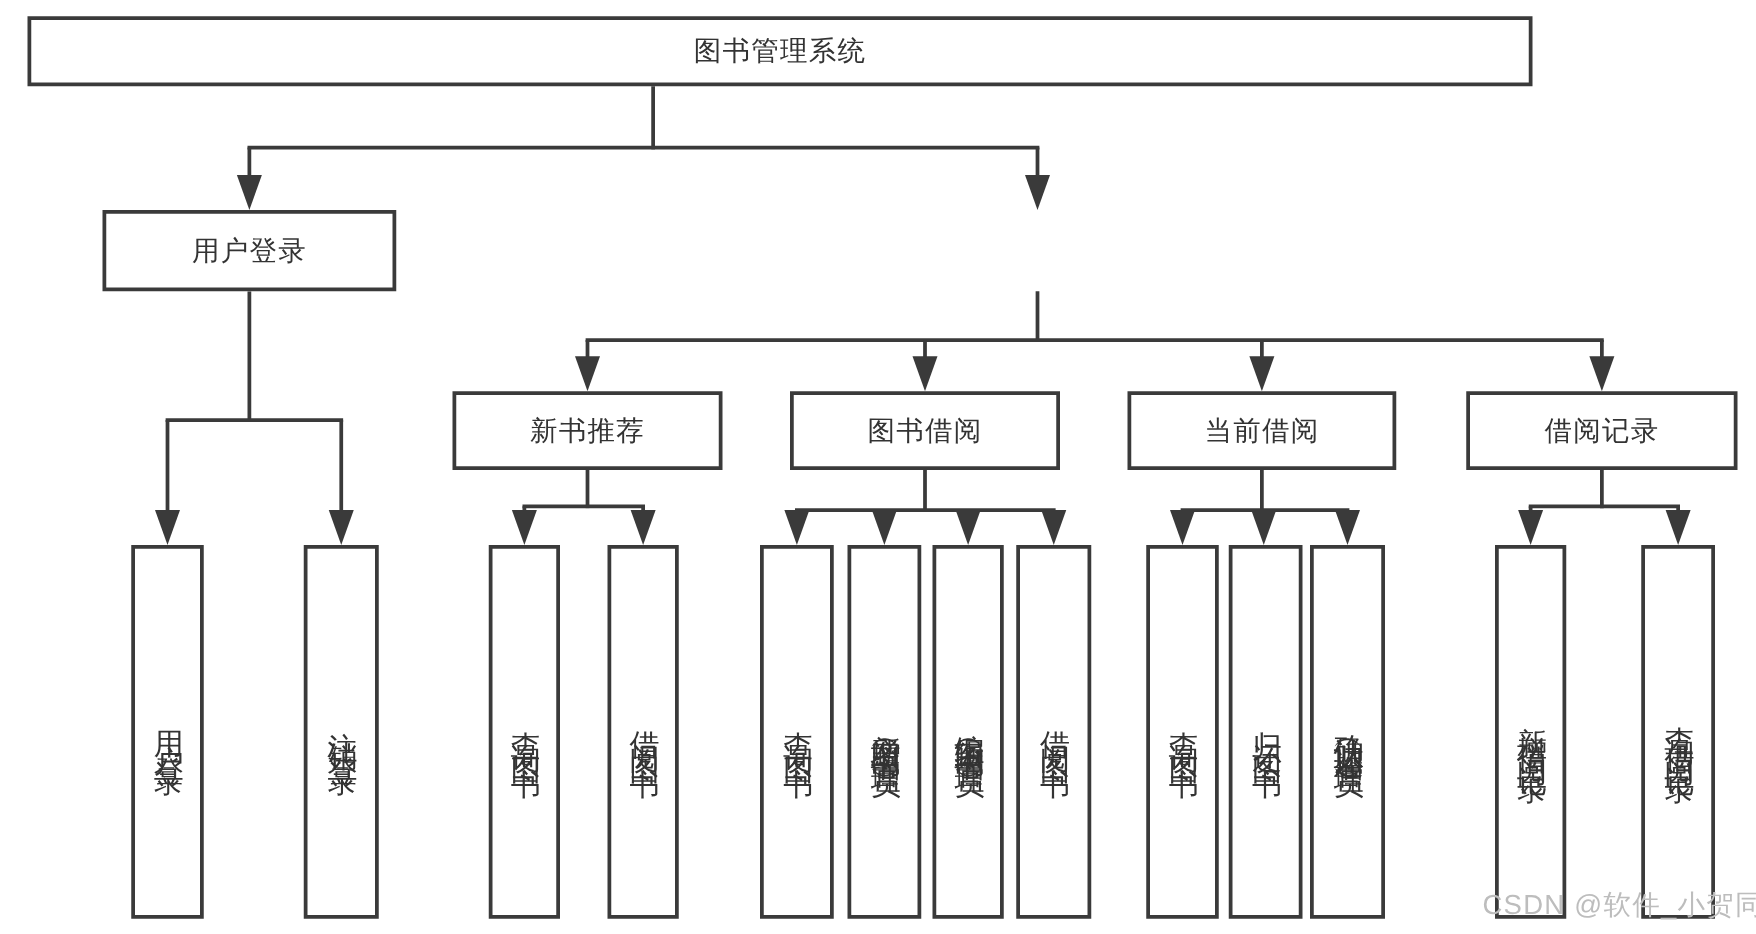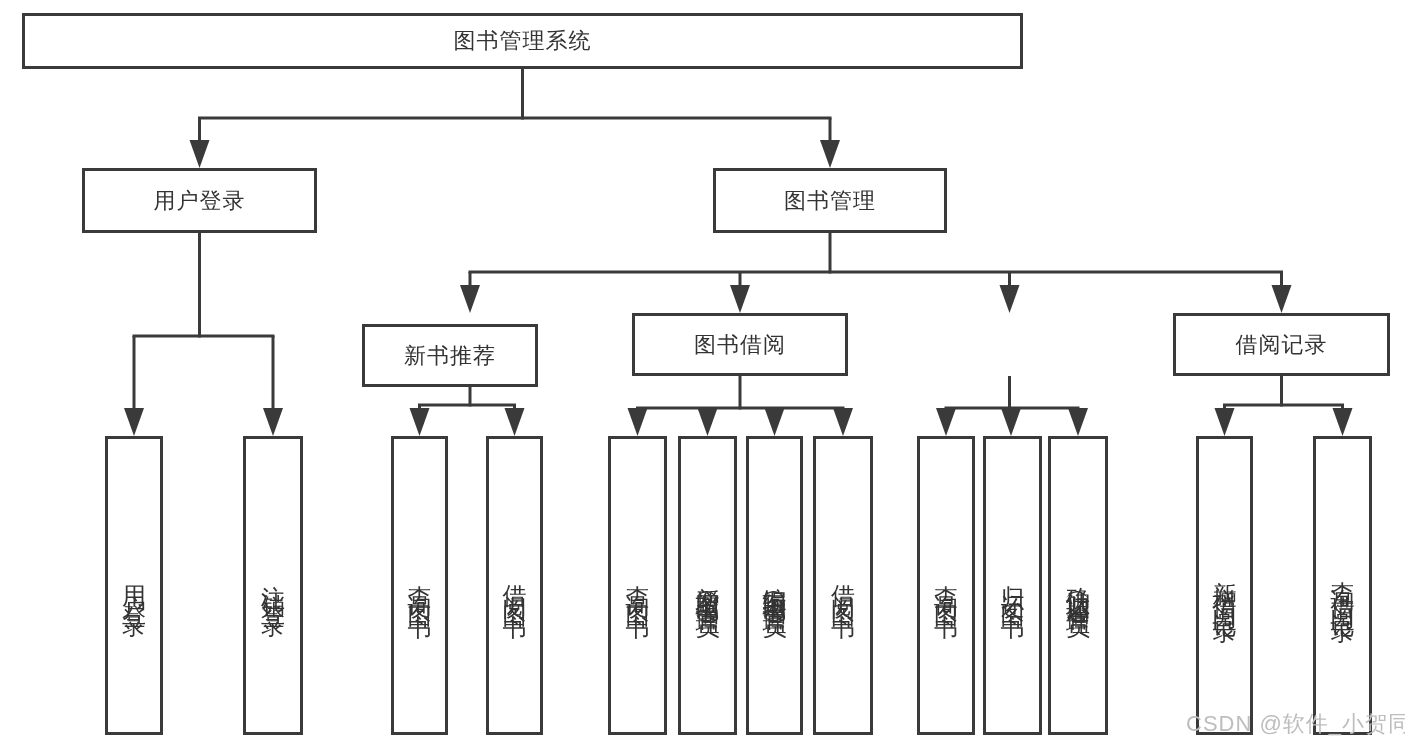--- a/index.html
+++ b/index.html
@@ -132,37 +132,37 @@
     <g>
       <line x1="1281.5" y1="376" x2="1281.5" y2="406.5"></line>
       <line x1="1223" y1="405" x2="1344" y2="405"></line>
       <line x1="1224.5" y1="405" x2="1224.5" y2="418"></line>
       <polygon points="1214.5,408 1234.5,408 1224.5,436"></polygon>
       <line x1="1342.5" y1="405" x2="1342.5" y2="418"></line>
       <polygon points="1332.5,408 1352.5,408 1342.5,436"></polygon>
     </g>
   </svg>
 
-  <div class="node hbox root-box" style="left:22px;top:13px;width:1001px;height:56px;">
+  <div class="node hbox root-box" style="left:22px;top:13px;width:1204px;height:56px;">
     <span>图书管理系统</span>
   </div>
 
   <div class="node hbox" style="left:82px;top:168px;width:235px;height:65px;">
     <span>用户登录</span>
   </div>
-  <div class="node hbox" style="left:713px;top:168px;width:234px;height:65px;">
-    <span>图书管理</span>
-  </div>
-
-  <div class="node hbox" style="left:362px;top:324px;width:176px;height:63px;">
+
+  <div class="node hbox" style="left:362px;top:313px;width:216px;height:63px;">
     <span>新书推荐</span>
   </div>
   <div class="node hbox" style="left:632px;top:313px;width:216px;height:63px;text-align:right;">
     <span>图书借阅</span>
   </div>
+  <div class="node hbox" style="left:902px;top:313px;width:215px;height:63px;">
+    <span>当前借阅</span>
+  </div>
   <div class="node hbox" style="left:1173px;top:313px;width:217px;height:63px;">
     <span>借阅记录</span>
   </div>
 
   <div class="node vbox" style="left:105px;top:436px;width:58px;height:299px;">
     <span class="vtext">用户登录</span>
   </div>
   <div class="node vbox" style="left:243px;top:436px;width:60px;height:299px;">
     <span class="vtext">注销登录</span>
   </div>

